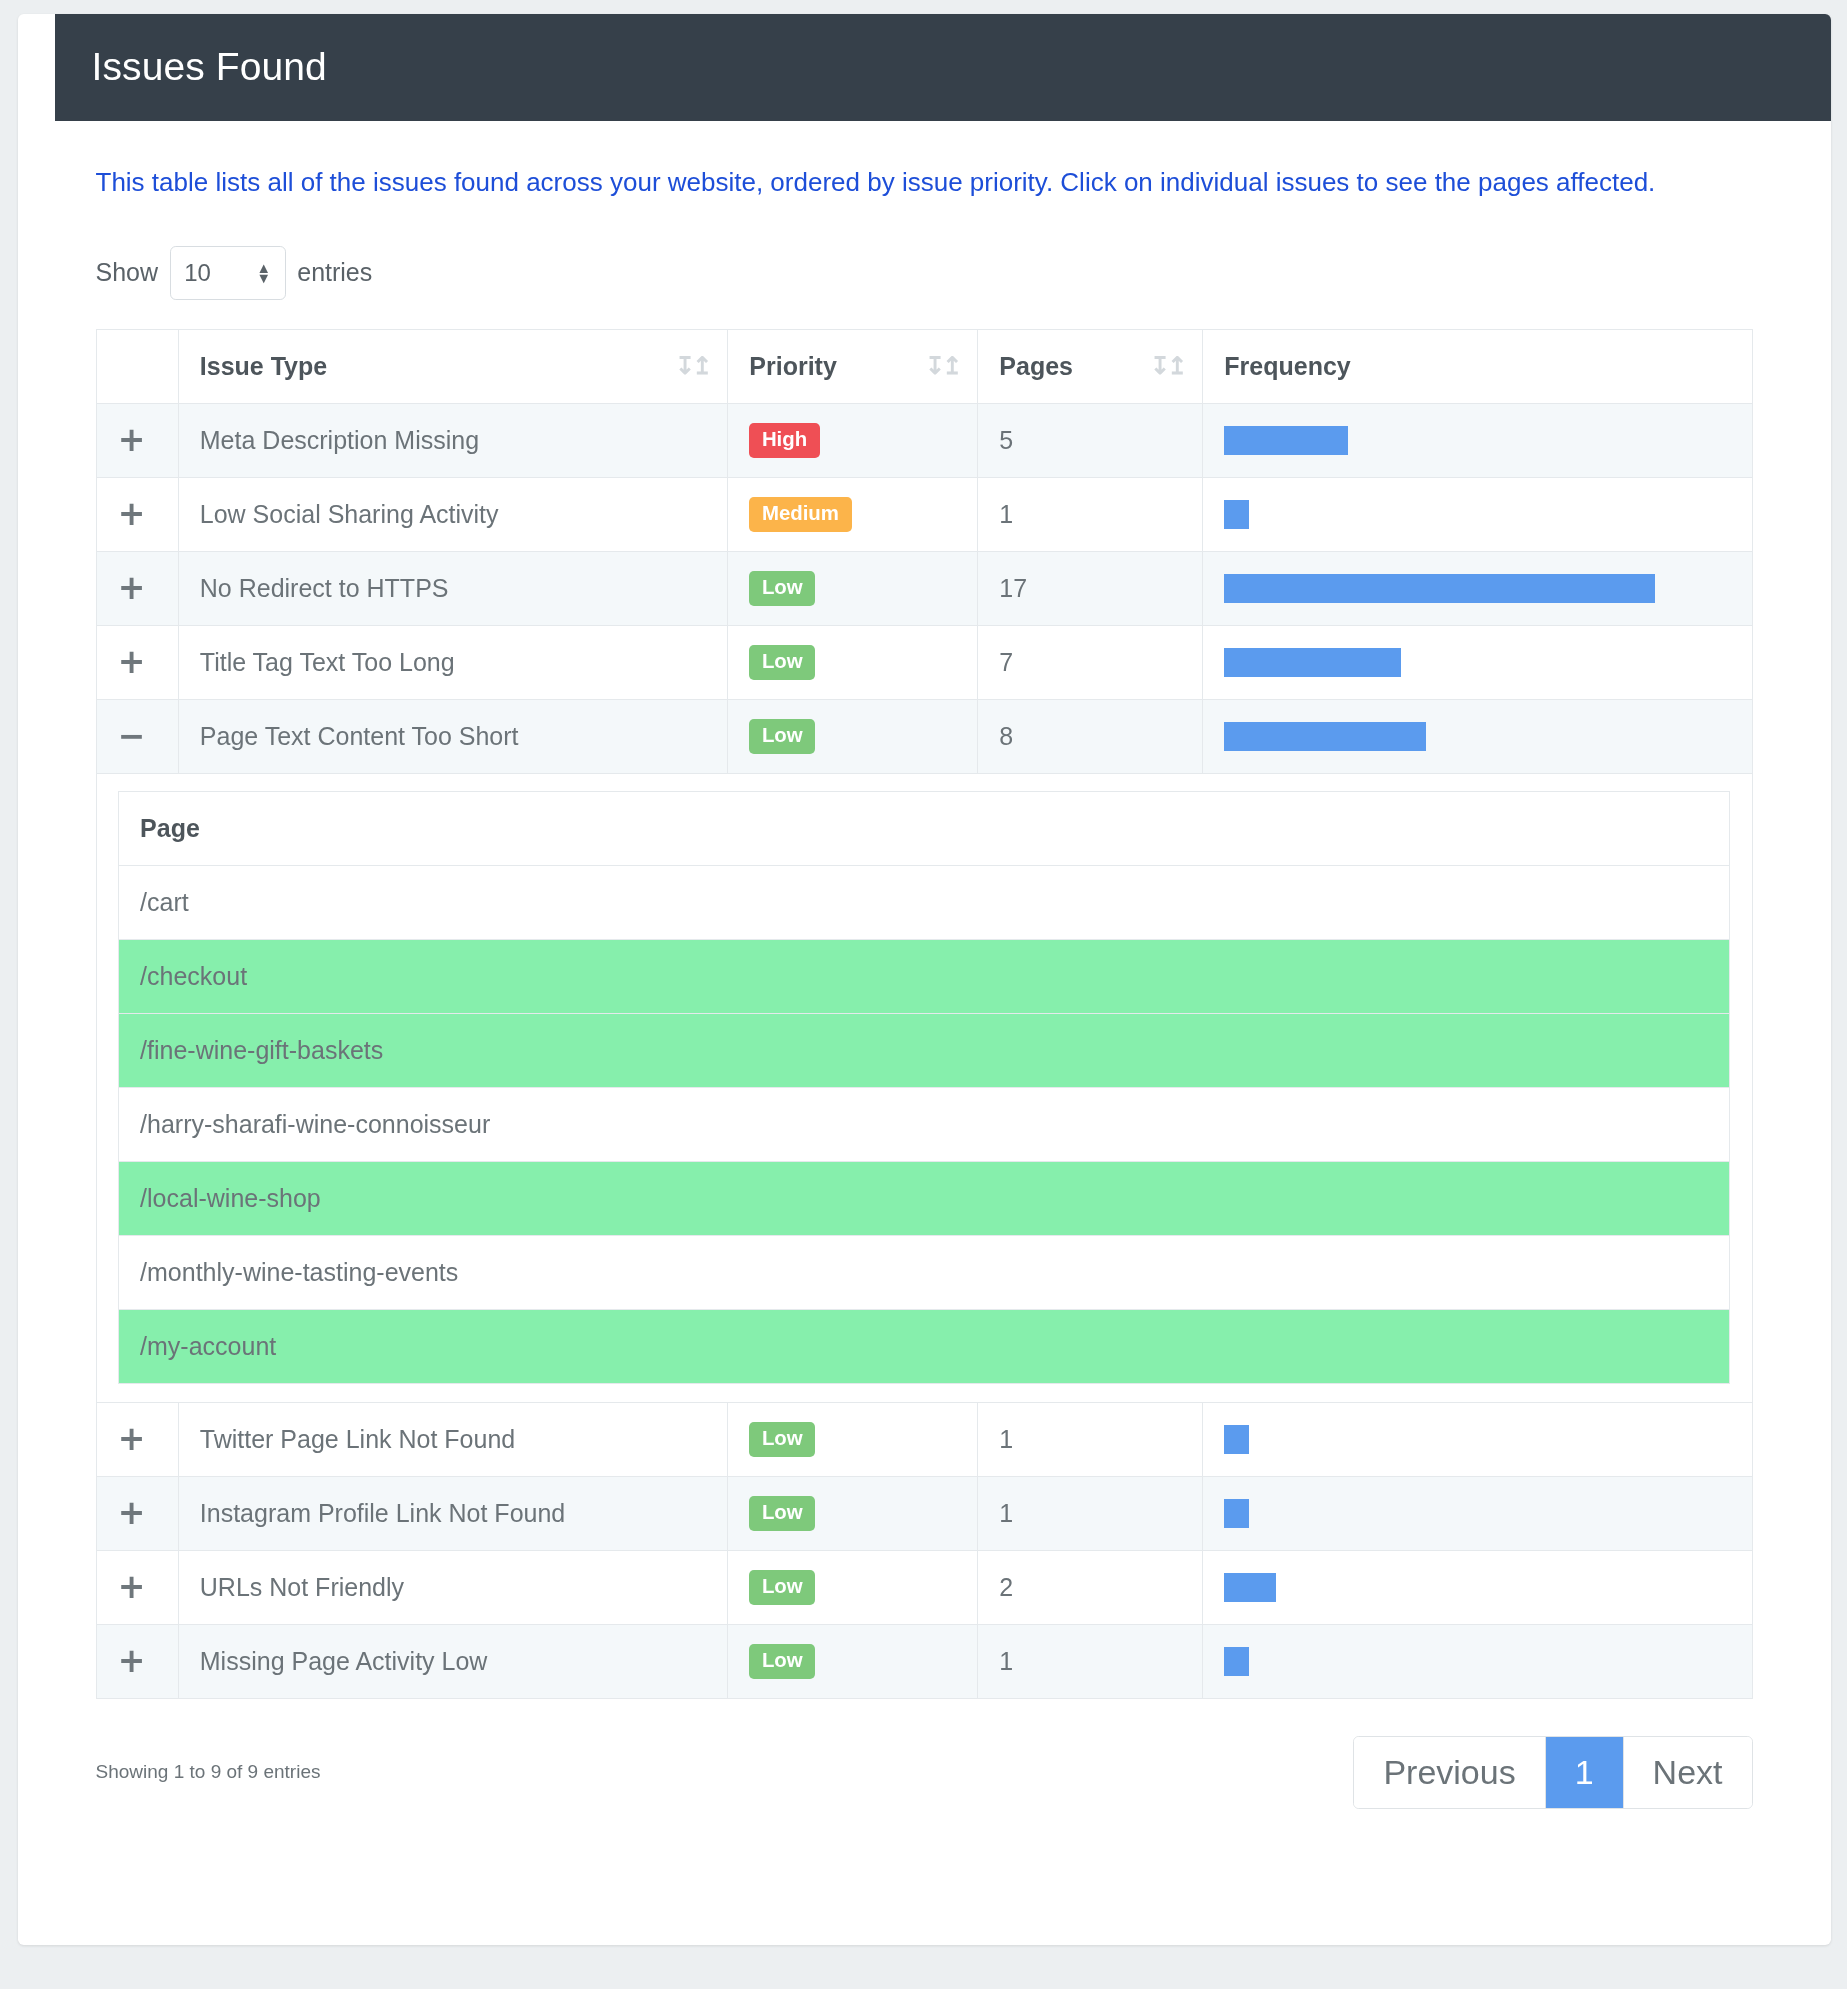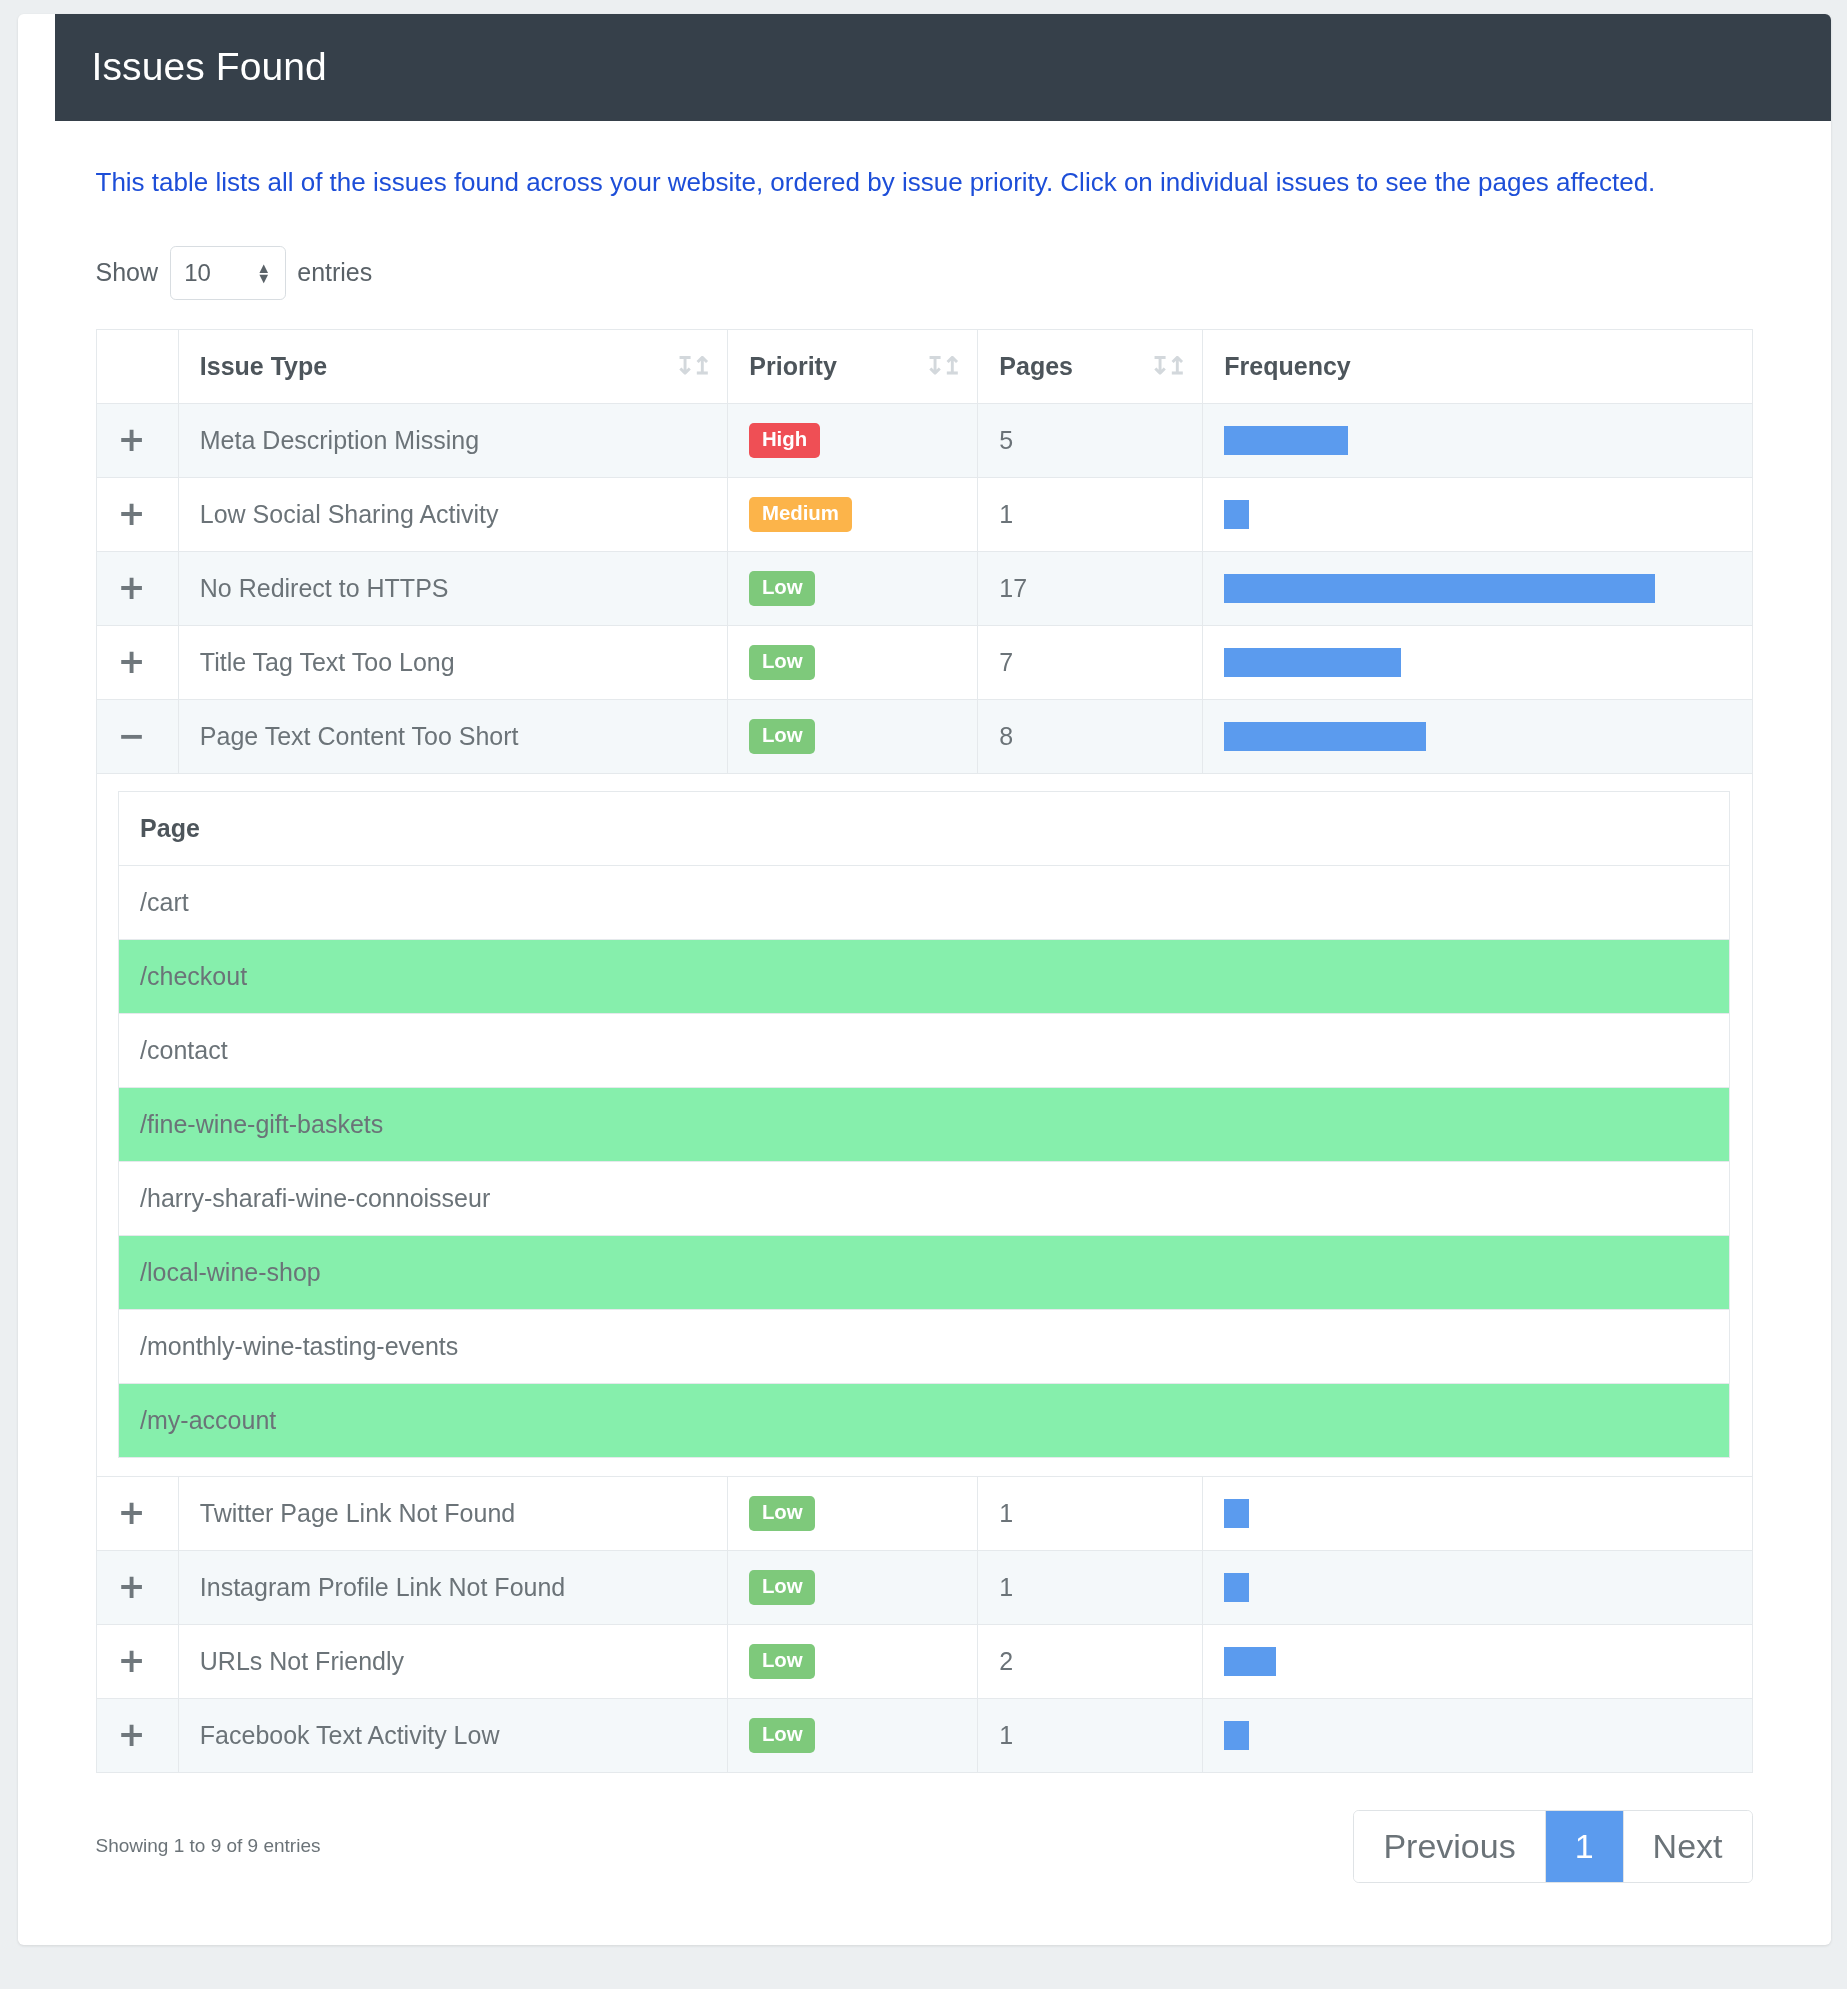--- a/index.html
+++ b/index.html
@@ -314,23 +314,20 @@
                       <th>Page</th>
                     </tr>
                   </thead>
                   <tbody>
                     <tr class="odd">
                       <td>/cart</td>
                     </tr>
                     <tr class="even">
                       <td>/checkout</td>
                     </tr>
-                    <tr class="odd">
-                      <td>/contact</td>
-                    </tr>
                     <tr class="even">
                       <td>/fine-wine-gift-baskets</td>
                     </tr>
                     <tr class="odd">
                       <td>/harry-sharafi-wine-connoisseur</td>
                     </tr>
                     <tr class="even">
                       <td>/local-wine-shop</td>
                     </tr>
                     <tr class="odd">
@@ -365,21 +362,21 @@
               <td class="toggle-cell"><span class="toggle-glyph">+</span></td>
               <td>URLs Not Friendly</td>
               <td><span class="badge badge-low">Low</span></td>
               <td>2</td>
               <td class="freq-cell">
                 <span class="freq-bar" style="width:52px"></span>
               </td>
             </tr>
             <tr class="odd">
               <td class="toggle-cell"><span class="toggle-glyph">+</span></td>
-              <td>Facebook Text Activity Low</td>
+              <td>Missing Page Activity Low</td>
               <td><span class="badge badge-low">Low</span></td>
               <td>1</td>
               <td class="freq-cell">
                 <span class="freq-bar" style="width:25px"></span>
               </td>
             </tr>
           </tbody>
       </table>
 
       <div class="table-footer">

